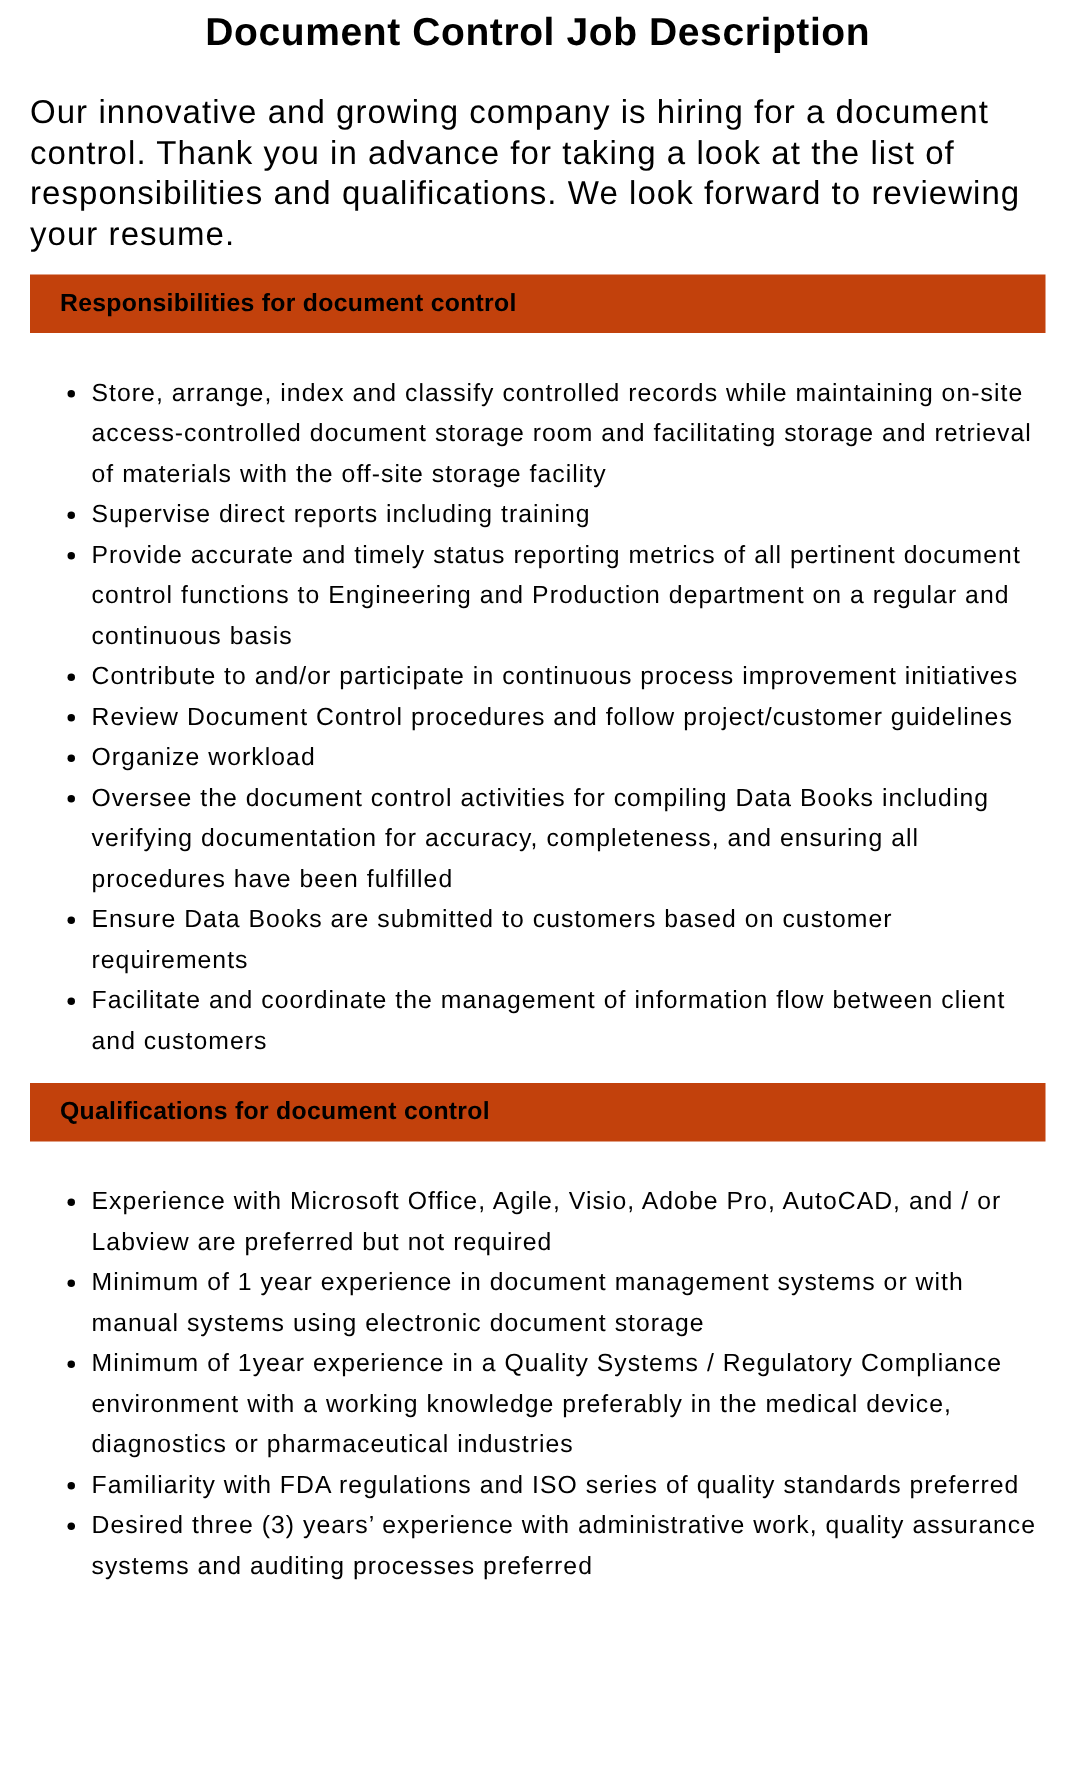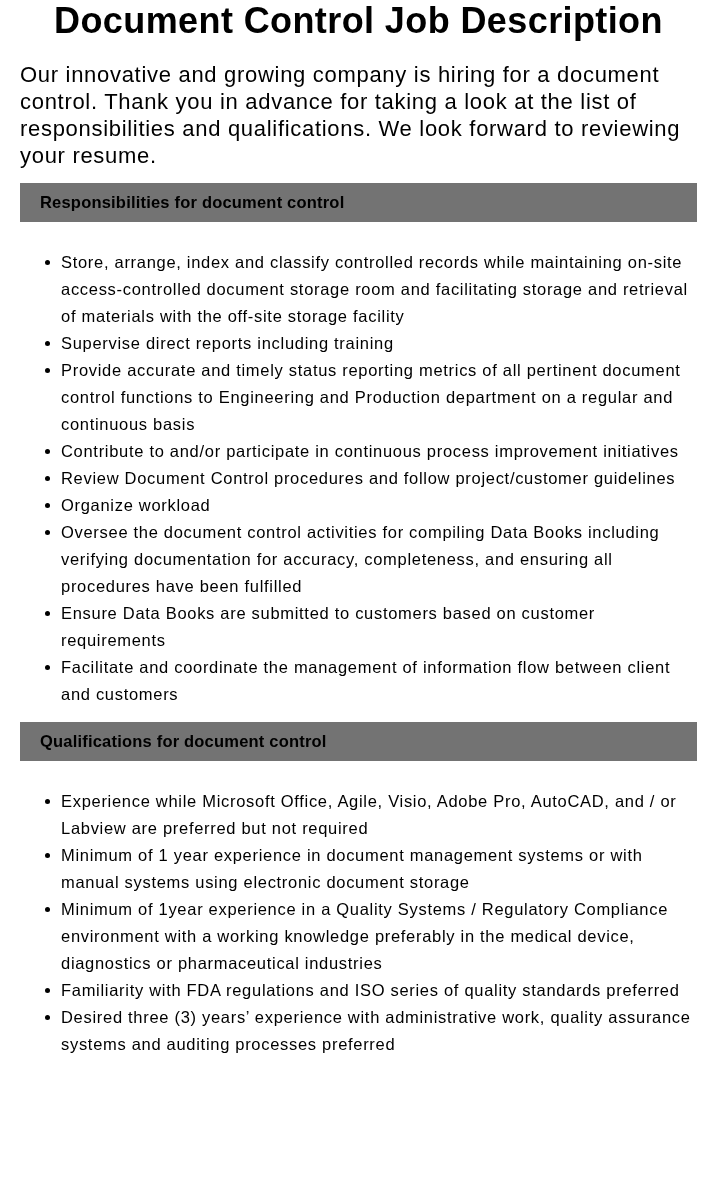--- a/index.html
+++ b/index.html
@@ -15,36 +15,36 @@
     color: #000000;
     overflow: hidden;
   }
   .page {
     width: 720px;
     height: 1192px;
     padding: 0 23px 0 20px;
   }
   .doc-title {
     margin: 2px 0 0 0;
-    font-size: 36px;
+    font-size: 26px;
     line-height: 38px;
     font-weight: bold;
     text-align: center;
     letter-spacing: 0.4px;
   }
   .intro {
     margin: 21px 0 0 0;
     max-width: 665px;
     font-size: 22px;
     line-height: 27px;
     letter-spacing: 0.7px;
   }
   .section-bar {
     margin-top: 14px;
-    background: #737373;
+    background: #c2410c;
     padding: 8px 20px;
     font-size: 16.5px;
     line-height: 23px;
     font-weight: bold;
     letter-spacing: 0.2px;
   }
   ul.bullet-list {
     list-style: none;
     margin: 27px 0 0 0;
     padding: 0;
@@ -90,20 +90,20 @@
     <li>Oversee the document control activities for compiling Data Books including verifying documentation for accuracy, completeness, and ensuring all procedures have been fulfilled</li>
     <li>Ensure Data Books are submitted to customers based on customer requirements</li>
     <li>Facilitate and coordinate the management of information flow between client and customers</li>
   </ul>
 
   <div class="section-bar">
     <span>Qualifications for document control</span>
   </div>
 
   <ul class="bullet-list">
-    <li>Experience while Microsoft Office, Agile, Visio, Adobe Pro, AutoCAD, and / or Labview are preferred but not required</li>
+    <li>Experience with Microsoft Office, Agile, Visio, Adobe Pro, AutoCAD, and / or Labview are preferred but not required</li>
     <li>Minimum of 1 year experience in document management systems or with manual systems using electronic document storage</li>
     <li>Minimum of 1year experience in a Quality Systems / Regulatory Compliance environment with a working knowledge preferably in the medical device, diagnostics or pharmaceutical industries</li>
     <li>Familiarity with FDA regulations and ISO series of quality standards preferred</li>
     <li>Desired three (3) years’ experience with administrative work, quality assurance systems and auditing processes preferred</li>
   </ul>
 
 </div>
 
 </body></html>

